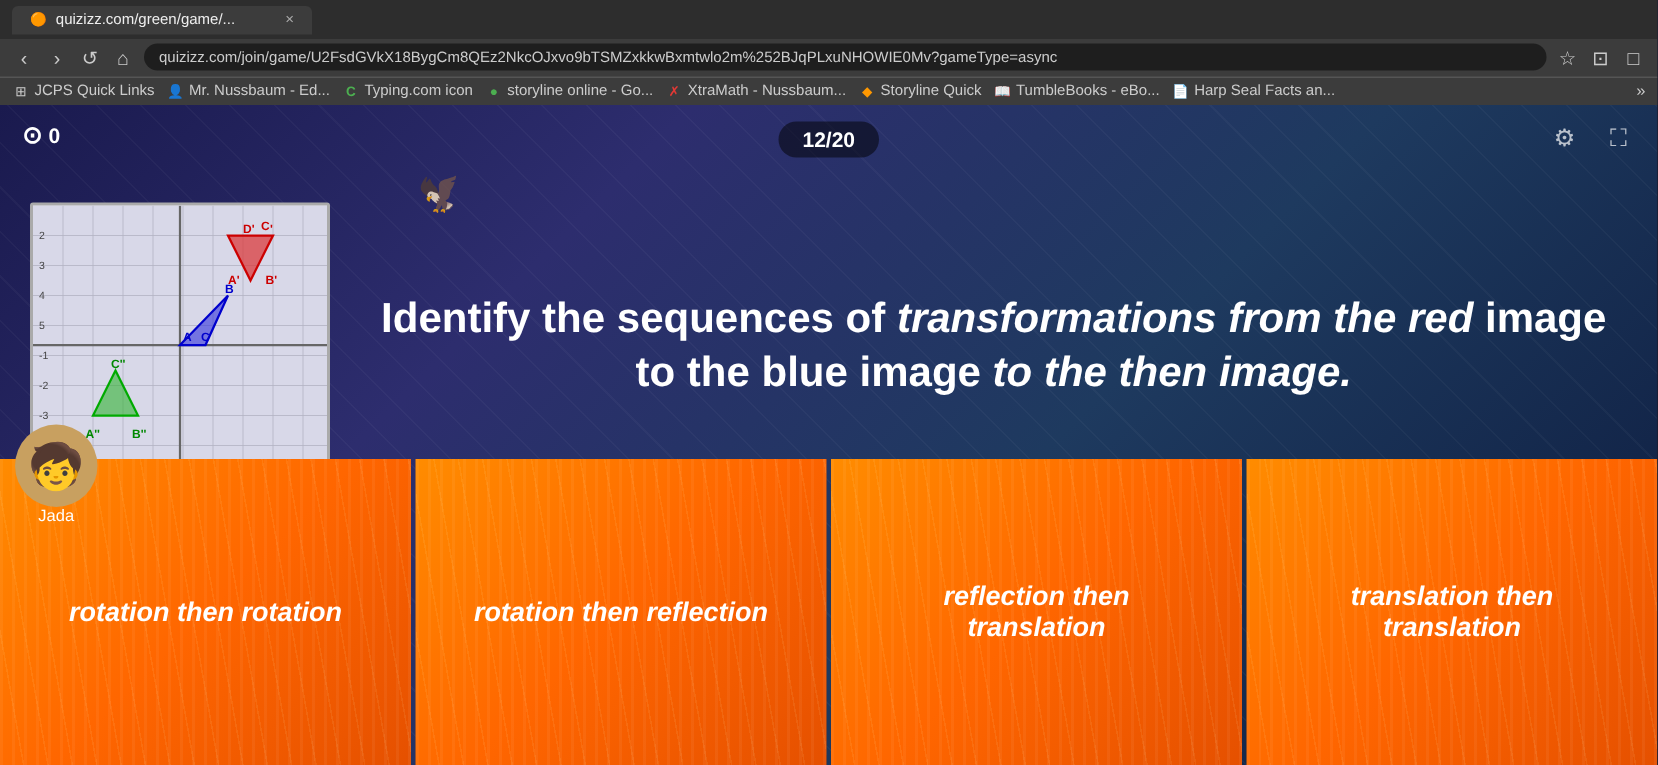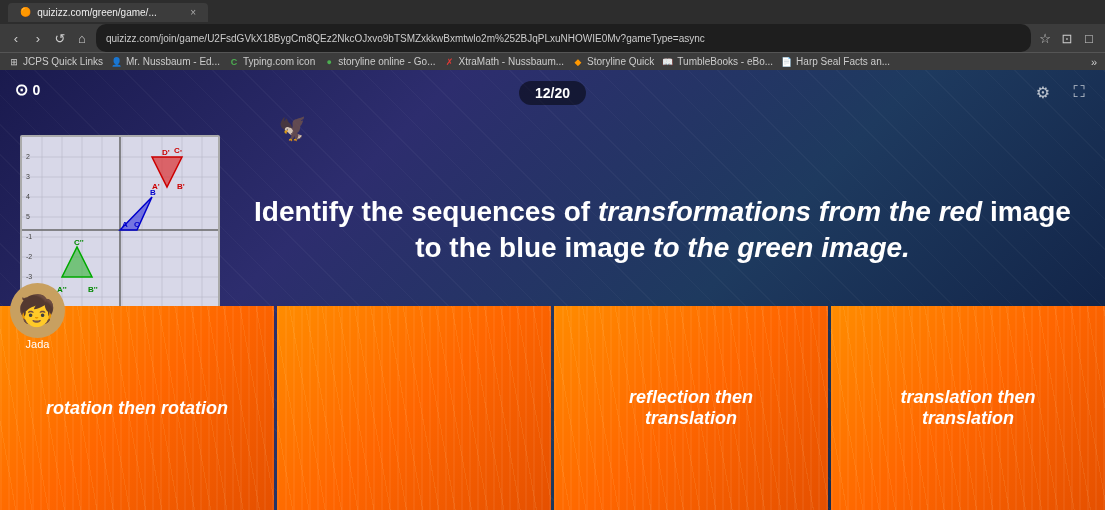--- a/index.html
+++ b/index.html
@@ -41,21 +41,21 @@
       font-size: 13px;
       cursor: pointer;
       display: flex;
       align-items: center;
       justify-content: center;
       border: none;
       background: none;
     }
     .address-bar {
       flex: 1;
-      height: 28px;
+      height: 18px;
       background: #1e1e1e;
       border-radius: 10px;
       display: flex;
       align-items: center;
       padding: 0 10px;
       font-size: 10px;
       color: #ccc;
       overflow: hidden;
       white-space: nowrap;
     }
@@ -454,32 +454,33 @@
           <text x="4" y="122" font-size="7" fill="#444">-2</text>
           <text x="4" y="142" font-size="7" fill="#444">-3</text>
           <text x="4" y="162" font-size="7" fill="#444">-4</text>
         </svg>
         <div class="zoom-icon">🔍</div>
       </div>
     </div>
 
     <div class="question-text">
       <span>
-        Identify the sequences of <em>transformations from the red</em> image to the blue image <em>to the green image.</em>
+        Identify the sequences of <em>transformations from the red</em> image to the blue image <em>to the then image.</em>
       </span>
     </div>
   </div>
 
   <div class="answers-section">
     <button class="answer-btn">
       <div class="shimmer-lines"></div>
       <span>rotation then rotation</span>
     </button>
     <button class="answer-btn">
       <div class="shimmer-lines"></div>
+      <span>rotation then reflection</span>
     </button>
     <button class="answer-btn">
       <div class="shimmer-lines"></div>
       <span>reflection then<br>translation</span>
     </button>
     <button class="answer-btn">
       <div class="shimmer-lines"></div>
       <span>translation then<br>translation</span>
     </button>
   </div>

